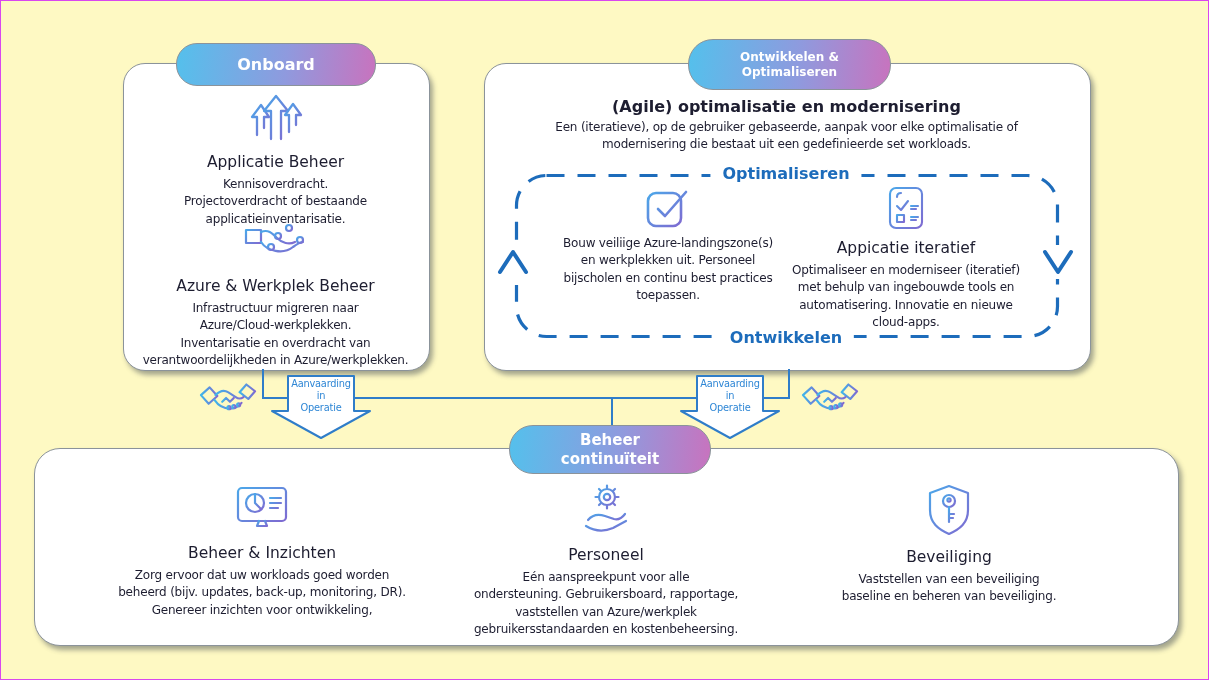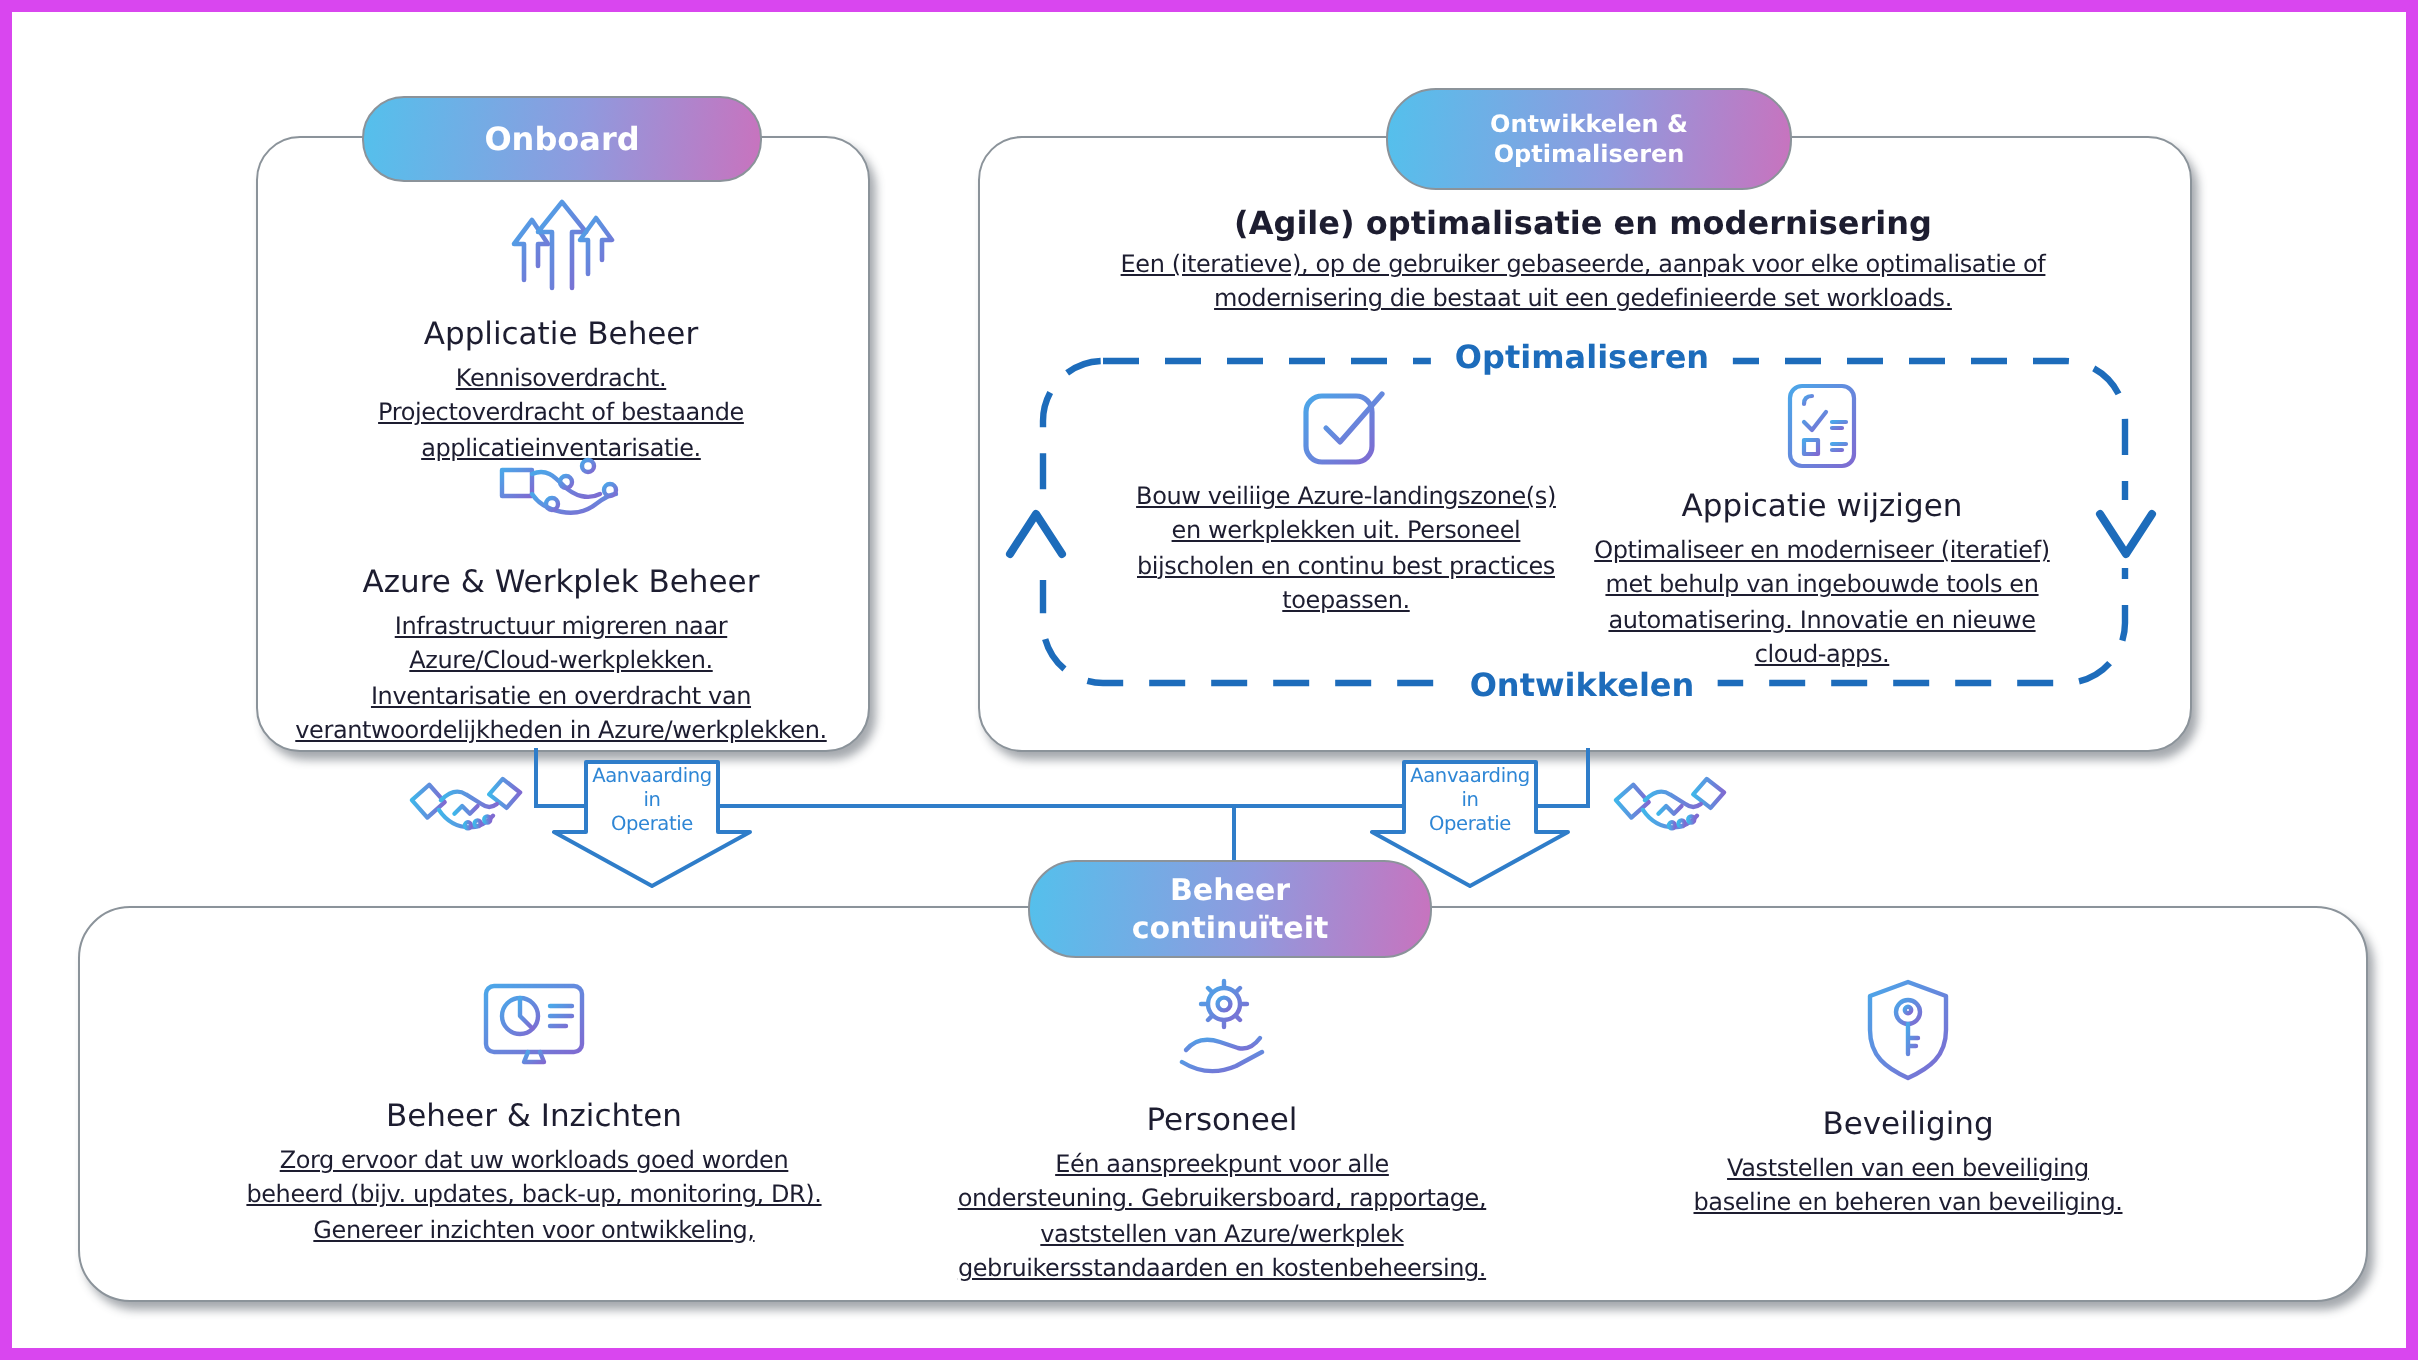--- a/index.html
+++ b/index.html
@@ -1,31 +1,31 @@
 <!DOCTYPE html>
 <html><head>
 <meta charset="utf-8">
 <style>
   html,body{margin:0;padding:0;background:#e8edf1;}
   .canvas{
     position:relative;width:1209px;height:680px;
-    background:#ffffff;border:6px solid #d946ef;box-sizing:border-box;
+    background:#fef9c3;border:1px solid #d946ef;box-sizing:border-box;
     font-family:"DejaVu Sans","Liberation Sans",sans-serif;color:#1d1d30;overflow:hidden;
   }
   .card{
     position:absolute;background:#fff;border:1px solid #8b939a;border-radius:22px;
     box-shadow:3px 4px 5px rgba(55,65,75,.45);
   }
   .pill{
     position:absolute;display:flex;align-items:center;justify-content:center;text-align:center;
     background:linear-gradient(95deg,#54c0ec 0%,#8f9ade 55%,#c873be 100%);
     border:1px solid #8b939a;color:#fff;font-weight:bold;z-index:6;
     white-space:pre-line;line-height:1.25;
   }
-  .pre{white-space:pre-line;text-decoration:underline;}
+  .pre{white-space:pre-line;}
   .sec-title{font-weight:normal;font-size:15.5px;margin:8px 0 5px 0;}
   .sec-text{font-size:12px;line-height:1.45;letter-spacing:-0.2px;}
   .col{position:absolute;text-align:center;}
   .line{position:absolute;background:#2f7dc9;z-index:1;}
   .arrow-wrap{position:absolute;width:100px;height:64px;z-index:5;}
   .arrow-label{
     position:absolute;left:0;top:3px;width:100%;text-align:center;
     font-size:9.8px;line-height:1.2;color:#2e86d5;white-space:pre-line;letter-spacing:-0.2px;
   }
   .loop-label{
@@ -159,21 +159,21 @@
         <g stroke="url(#g4)" stroke-width="2.1" stroke-linecap="round" stroke-linejoin="round">
           <rect x="4" y="3" width="32" height="40" rx="6"></rect>
           <path d="M15 8 Q11 8 11 12"></path>
           <path d="M11 21 L15 25 L22 16"></path>
           <path d="M25 21 H32 M25 24 H30"></path>
           <rect x="11" y="30" width="7" height="7"></rect>
           <path d="M25 32 H32 M25 35 H30"></path>
         </g>
       </svg>
     </span>
-    <div class="sec-title" style="margin-top:4px;">Appicatie wijzigen</div>
+    <div class="sec-title" style="margin-top:4px;">Appicatie iteratief</div>
     <div class="sec-text pre">Optimaliseer en moderniseer (iteratief)
 met behulp van ingebouwde tools en
 automatisering. Innovatie en nieuwe
 cloud-apps.</div>
   </div>
 
   <div class="arrow-wrap" style="left:270px;top:374px;">
     <svg width="100" height="64" viewBox="0 0 100 64" fill="none">
       <polygon points="17,1 83,1 83,36 99,36 50,63 1,36 17,36" fill="#ffffff" stroke="#2f7dc9" stroke-width="2" stroke-linejoin="round"></polygon>
     </svg>

